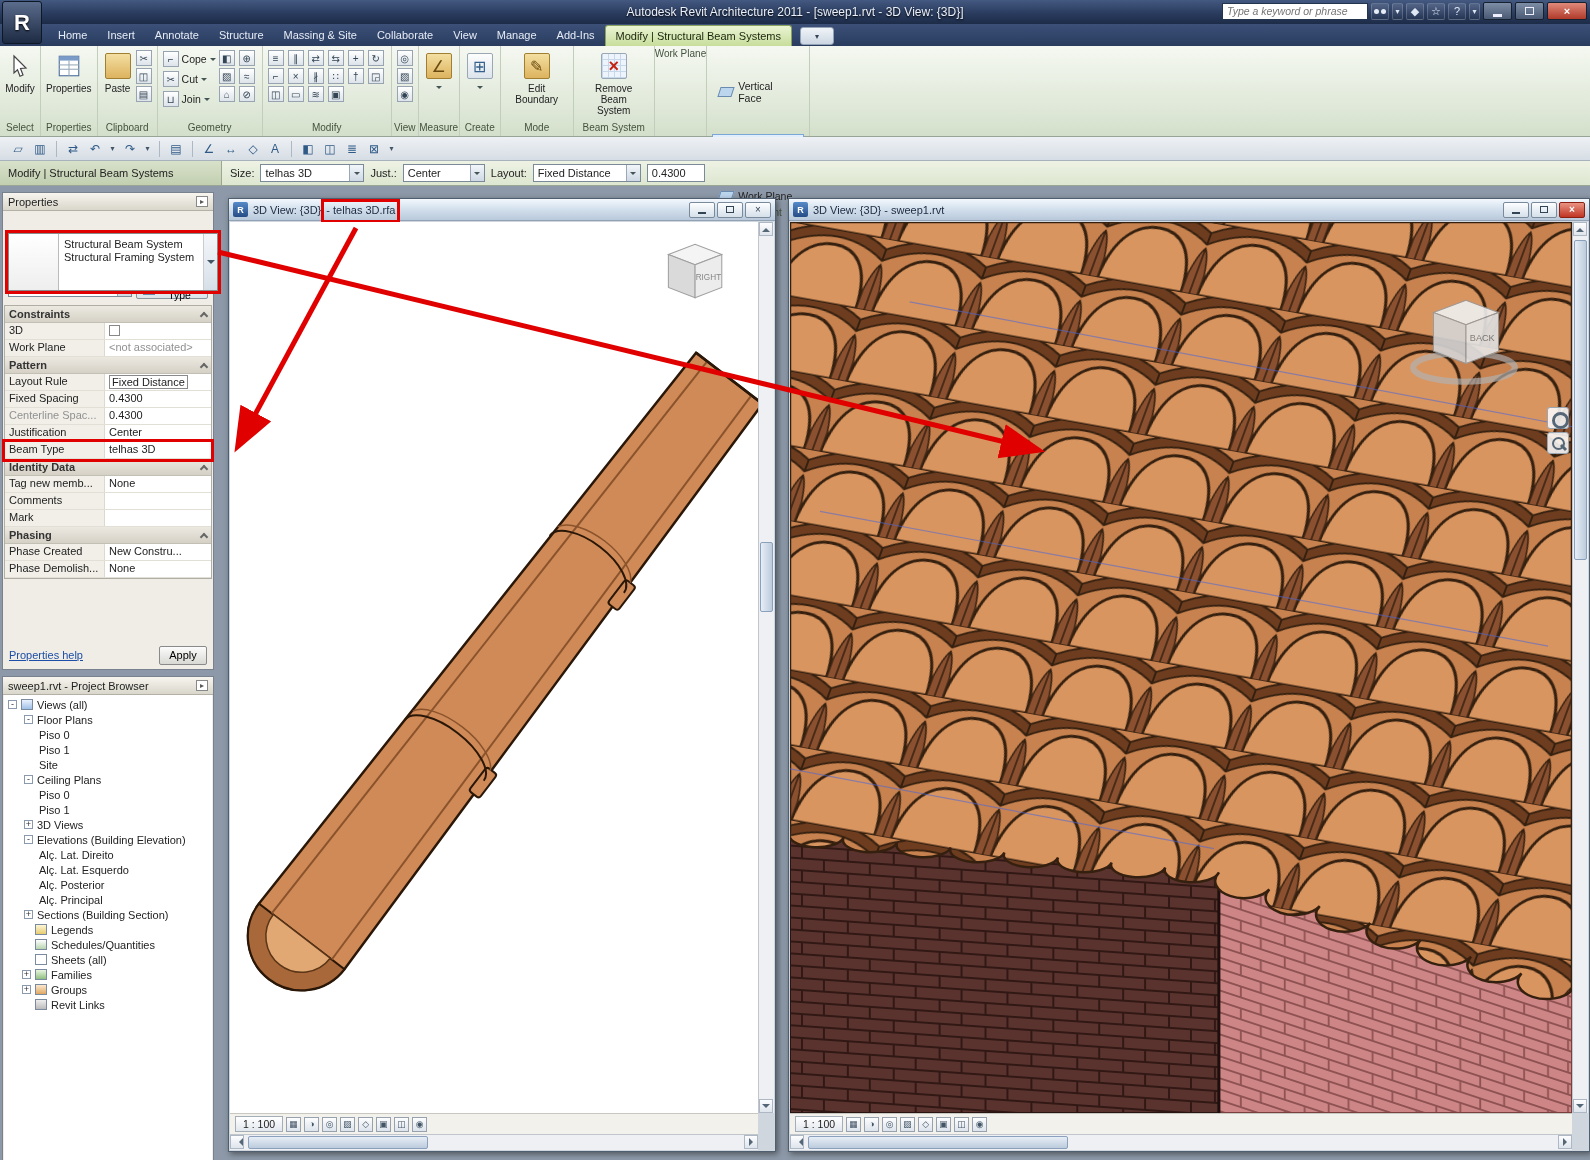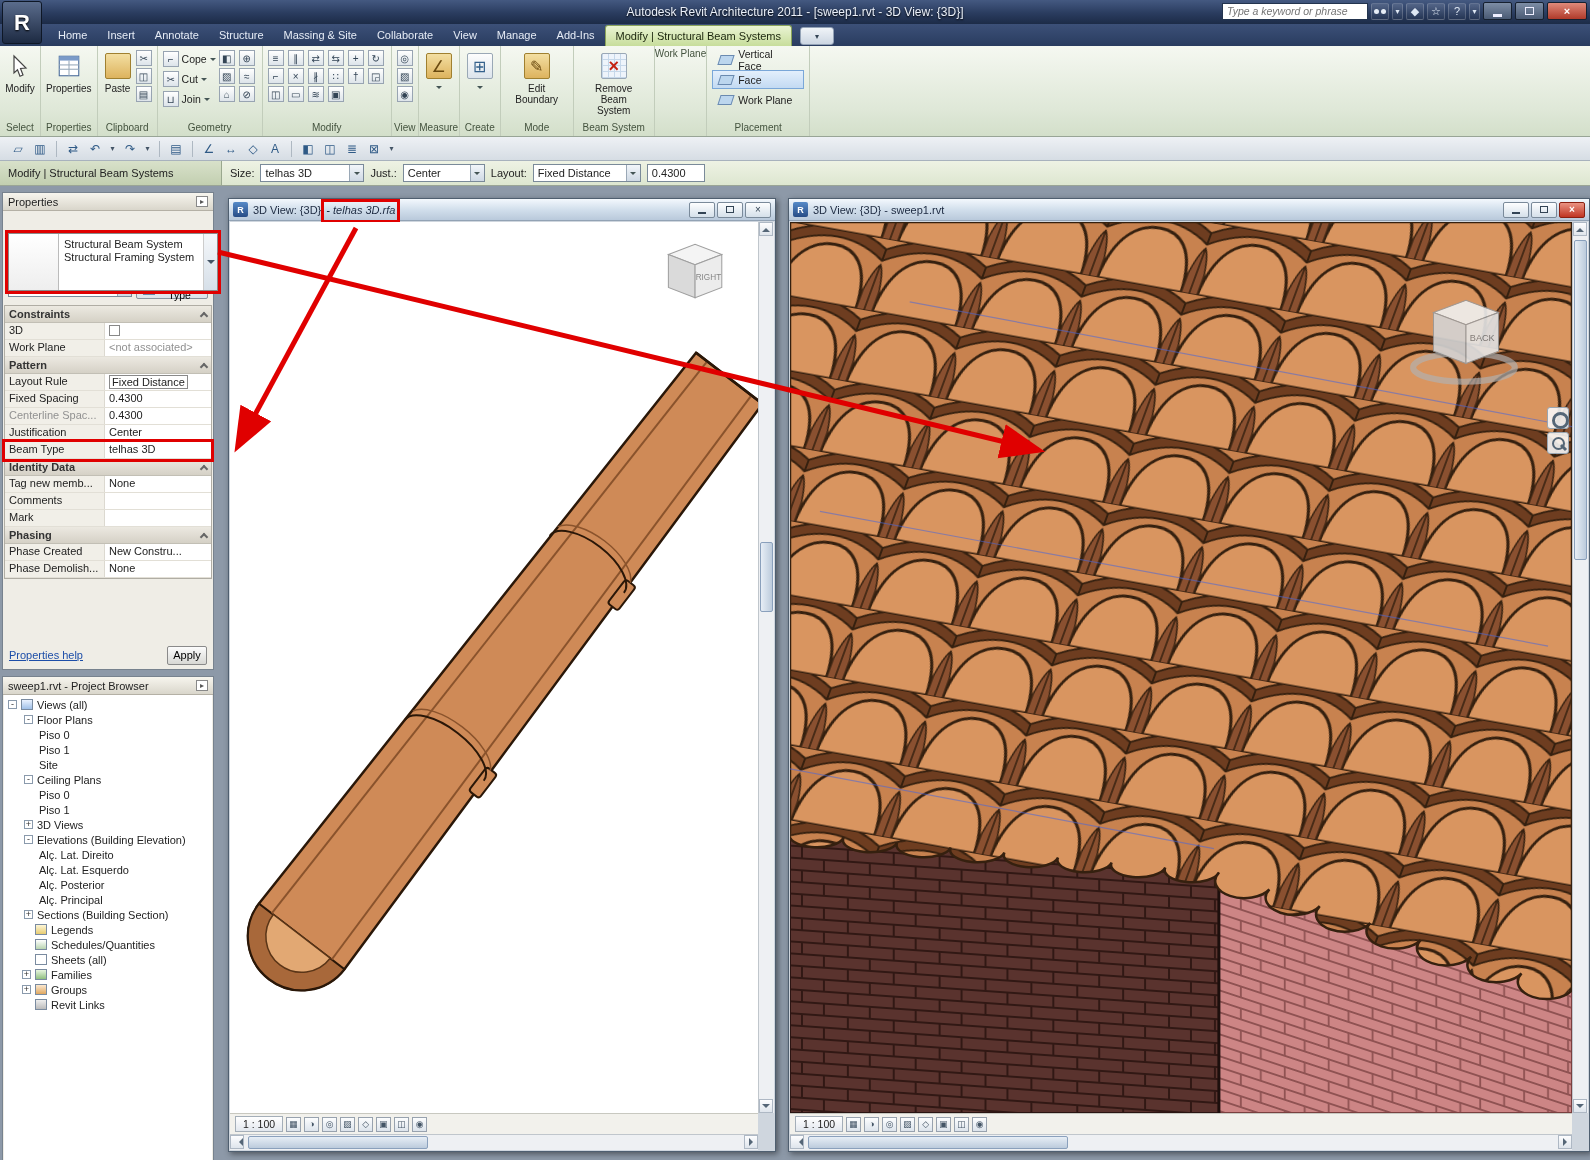--- a/index.html
+++ b/index.html
@@ -64,21 +64,21 @@
     display:flex; align-items:center; justify-content:center; font-size:16px;
     background:linear-gradient(#fdfdfd,#dce4ec); color:#35618c; }
   .ico-amber { background:linear-gradient(#f3dfa2,#ddb35e); border-color:#a08030; color:#6a4a10; }
   .ico-grid { background:repeating-linear-gradient(0deg,#c6d8ea 0 1px,transparent 1px 6px),
     repeating-linear-gradient(90deg,#c6d8ea 0 1px,transparent 1px 6px),#eef4fb; }
   .ico-redx { color:#c42313; font-weight:bold; font-size:18px; }
   .plane { width:24px; height:16px; transform:skewX(-20deg); border:1px solid #5a7a9a; margin:6px 4px;
     background:repeating-linear-gradient(90deg,#cfe0ef 0 2px,transparent 2px 7px),
                repeating-linear-gradient(0deg,#cfe0ef 0 2px,transparent 2px 7px),#eaf2fa; }
   .place-item { display:flex; align-items:center; gap:5px; padding:0 6px; font-size:10.5px; height:19px;
-    width:92px; border:1px solid transparent; }
+    width:92px; border:1px solid transparent;margin-top:32px; }
   .place-item.selected { background:linear-gradient(#e3effc,#c3daf2); border-color:#7aa7d8; }
   .pico { width:14px; height:10px; transform:skewX(-18deg); background:#bcd6ee; border:1px solid #6a8ab0; flex:none; }
 
   
   .qat { position:absolute; top:137px; left:0; right:0; height:24px;
     background:linear-gradient(#eef1f5,#d6dde4); border-bottom:1px solid #a8b2bd;
     display:flex; align-items:center; padding-left:8px; gap:2px; }
   .qi { width:20px; height:20px; border:1px solid transparent; border-radius:2px; display:flex;
     align-items:center; justify-content:center; font-size:12px; color:#2f5a86; }
   .qi.qdd { width:11px; font-size:8px; color:#456; }
@@ -127,21 +127,21 @@
     transform:rotate(45deg); margin-top:3px; }
   .prow { display:flex; height:17px; border-bottom:1px solid #e2dfd6; background:#fff; align-items:stretch; }
   .pk { width:100px; padding:1px 4px; border-right:1px solid #dcd9d0; background:#f1efe8;
     overflow:hidden; white-space:nowrap; flex:none; }
   .pv { flex:1; padding:1px 4px; overflow:hidden; white-space:nowrap; }
   .dim { color:#919191; }
   .inbox { border:1px solid #8a8a8a; padding:0 2px; display:inline-block; line-height:12px; }
   .cb { width:11px; height:11px; border:1px solid #888; background:#fff; display:inline-block; margin-top:1px; }
   .pbottom { position:absolute; bottom:4px; left:6px; right:6px; height:20px; display:flex; align-items:center; }
   .phelp { color:#1d4ea8; text-decoration:underline; font-size:11px; }
-  .applybtn { margin-left:auto; width:40px; height:19px; border:1px solid #8a8a8a; border-radius:2px;
+  .applybtn { margin-left:auto; width:48px; height:19px; border:1px solid #8a8a8a; border-radius:2px;
     background:linear-gradient(#fcfcfc,#d8d8d4); font-size:11px; font-family:"Liberation Sans",sans-serif; }
 
   
   .pbbody { position:absolute; top:18px; bottom:1px; left:1px; right:1px; background:#fff; overflow:hidden; padding-top:2px; }
   .titem { display:flex; align-items:center; height:15px; font-size:11px; white-space:nowrap; }
   .l0 { padding-left:4px; } .l0i { padding-left:18px; } .l1 { padding-left:20px; } .l2 { padding-left:22px; }
   .exp { width:9px; height:9px; border:1px solid #8a9aac; background:#fff; font-size:9px; line-height:7px;
     text-align:center; margin-right:4px; color:#333; flex:none; }
   .exp:empty { visibility:hidden; }
   .ticn { width:12px; height:11px; margin-right:4px; flex:none; border:1px solid #7a8ba0;
@@ -191,21 +191,21 @@
   .nav-ico { width:22px; height:22px; border:1px solid #9aa6b2; border-radius:3px;
     background:rgba(250,250,252,.88); position:relative; }
   .nav-ico.wheel::after { content:""; position:absolute; left:4px; top:4px; width:11px; height:11px;
     border:3px solid #567; border-radius:50%; }
   .nav-ico.zoom::after { content:""; position:absolute; left:4px; top:4px; width:9px; height:9px;
     border:2px solid #567; border-radius:50%; }
   .nav-ico.zoom::before { content:""; position:absolute; left:12px; top:13px; width:7px; height:3px;
     background:#567; transform:rotate(45deg); }
 
   .red-outline { outline:3px solid #e00000; outline-offset:0; position:relative; z-index:40; }
-  .red-outline-inline { outline:3px solid #e00000; padding:2px 2px 4px 2px;font-style:italic; }
+  .red-outline-inline { outline:3px solid #e00000; padding:2px 2px 4px 2px; }
 
   .annot { position:absolute; left:0; top:0; z-index:90; pointer-events:none; }
 </style>
 </head>
 <body>
 
 <div class="app">
 
   <div class="titlebar">
     <div class="tb-title">Autodesk Revit Architecture 2011 - [sweep1.rvt - 3D View: {3D}]</div>

